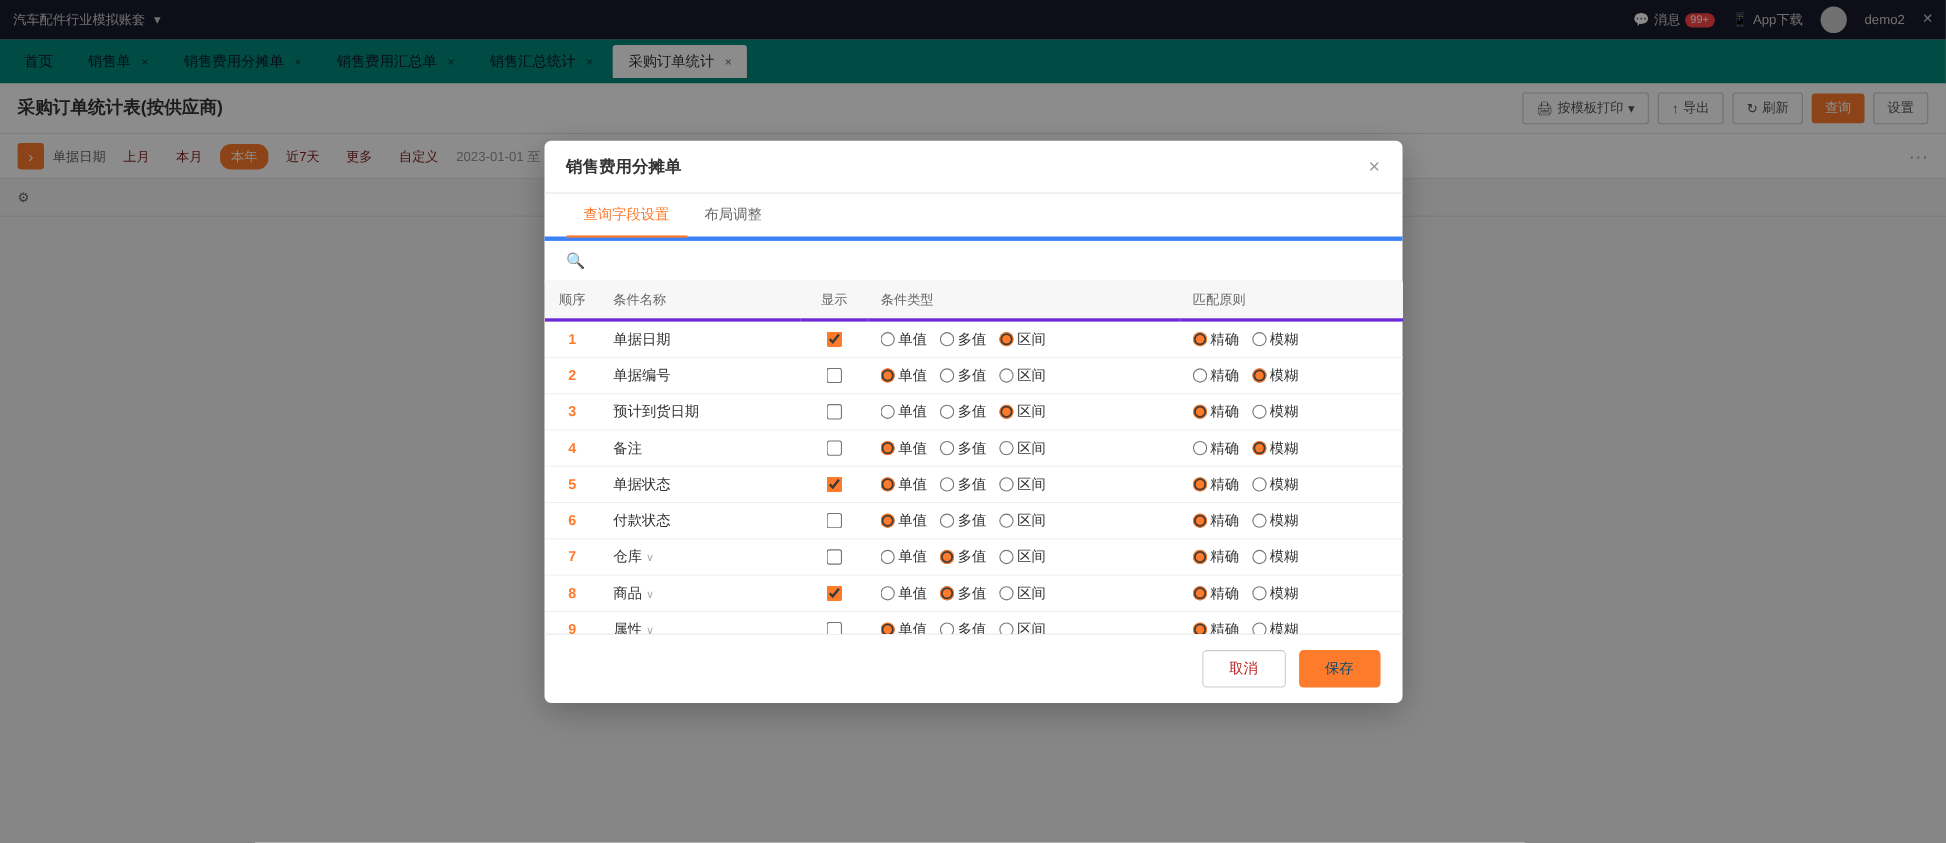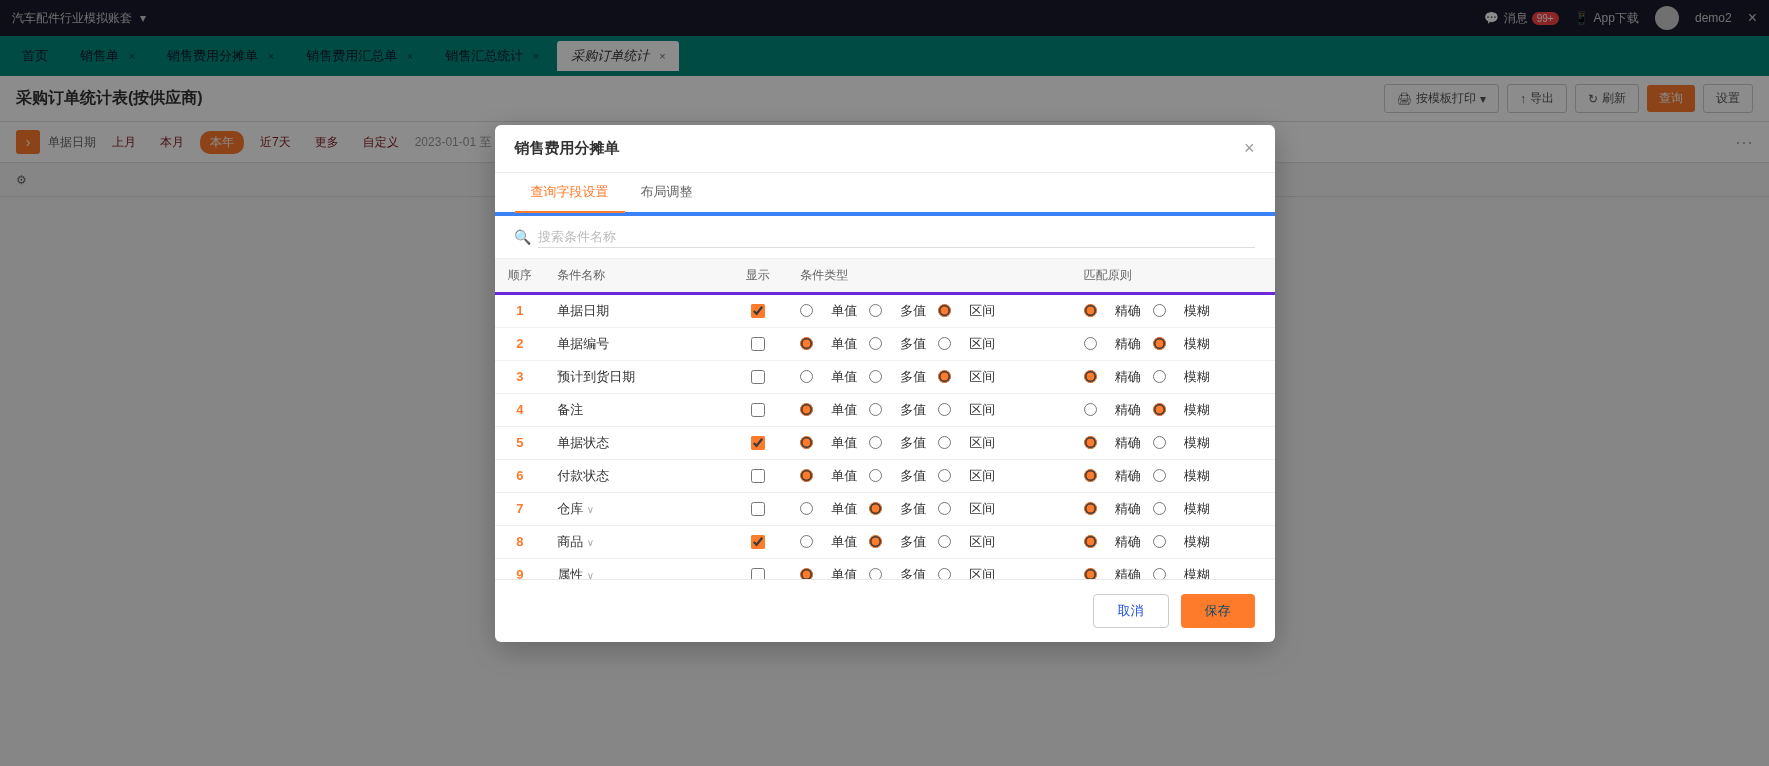--- a/index.html
+++ b/index.html
@@ -36,21 +36,21 @@
       gap: 4px;
     }
     .nav-tab {
       padding: 6px 14px;
       color: #0f172a;
       font-size: 13px;
       cursor: pointer;
       border-radius: 3px 3px 0 0;
       white-space: nowrap;
     }
-    .nav-tab.active { background: white; color: #333; border-radius: 3px 3px 0 0; font-style: italic; }
+    .nav-tab.active { background: white; color: #333; border-radius: 3px 3px 0 0; }
     .nav-tab .close-tab { margin-left: 6px; font-size: 11px; opacity: 0.7; }
 
     
     .page-content {
       background: #f5f5f5;
       min-height: calc(766px - 76px);
       position: relative;
     }
 
     
@@ -199,21 +199,21 @@
     .cond-table thead th:nth-child(4) { width: 280px; }
     .cond-table thead th:nth-child(5) { width: 200px; }
 
     .cond-table tbody tr { border-bottom: 1px solid #f0f0f0; }
     .cond-table tbody td { padding: 7px 12px; font-size: 13px; color: #333; }
     .cond-table tbody td:first-child { text-align: center; color: #ff7b2c; font-weight: bold; }
     .cond-table tbody td:nth-child(3) { text-align: center; }
 
     
     .radio-group { display: flex; align-items: center; gap: 12px; }
-    .radio-item { display: flex; align-items: center; gap: 18px; cursor: pointer; }
+    .radio-item { display: flex; gap: 3px; cursor: pointer; }
     .radio-item input[type="radio"] { accent-color: #ff7b2c; cursor: pointer; }
 
     .cb-item { display: flex; align-items: center; justify-content: center; }
     .cb-item input[type="checkbox"] { accent-color: #ff7b2c; cursor: pointer; width: 14px; height: 14px; }
 
     
     .table-scroll { overflow-y: auto; max-height: 320px; }
 
     
     .dialog-footer {
@@ -223,21 +223,21 @@
       gap: 12px;
       border-top: 1px solid #e8e8e8;
     }
     .btn-cancel {
       padding: 7px 24px;
       border: 1px solid #ccc;
       border-radius: 4px;
       background: white;
       cursor: pointer;
       font-size: 13px;
-      color: #1d4ed8;
+      color: #b91c1c;
     }
     .btn-save {
       padding: 7px 24px;
       background: #ff7b2c;
       color: #0c4a6e;
       border: none;
       border-radius: 4px;
       cursor: pointer;
       font-size: 13px;
     }
@@ -343,21 +343,20 @@
       <button class="dialog-close">×</button>
     </div>
 
     <div class="dialog-tabs">
       <div class="dialog-tab active">查询字段设置</div>
       <div class="dialog-tab">布局调整</div>
     </div>
 
     <div class="dialog-search">
       <span class="search-icon-wrap">🔍</span>
-      <input class="search-input" type="text" placeholder="搜索条件名称" style="">
     </div>
 
     <div class="dialog-body">
       <div class="table-scroll">
         <table class="cond-table">
           <thead>
             <tr>
               <th>顺序</th>
               <th>条件名称</th>
               <th>显示</th>

